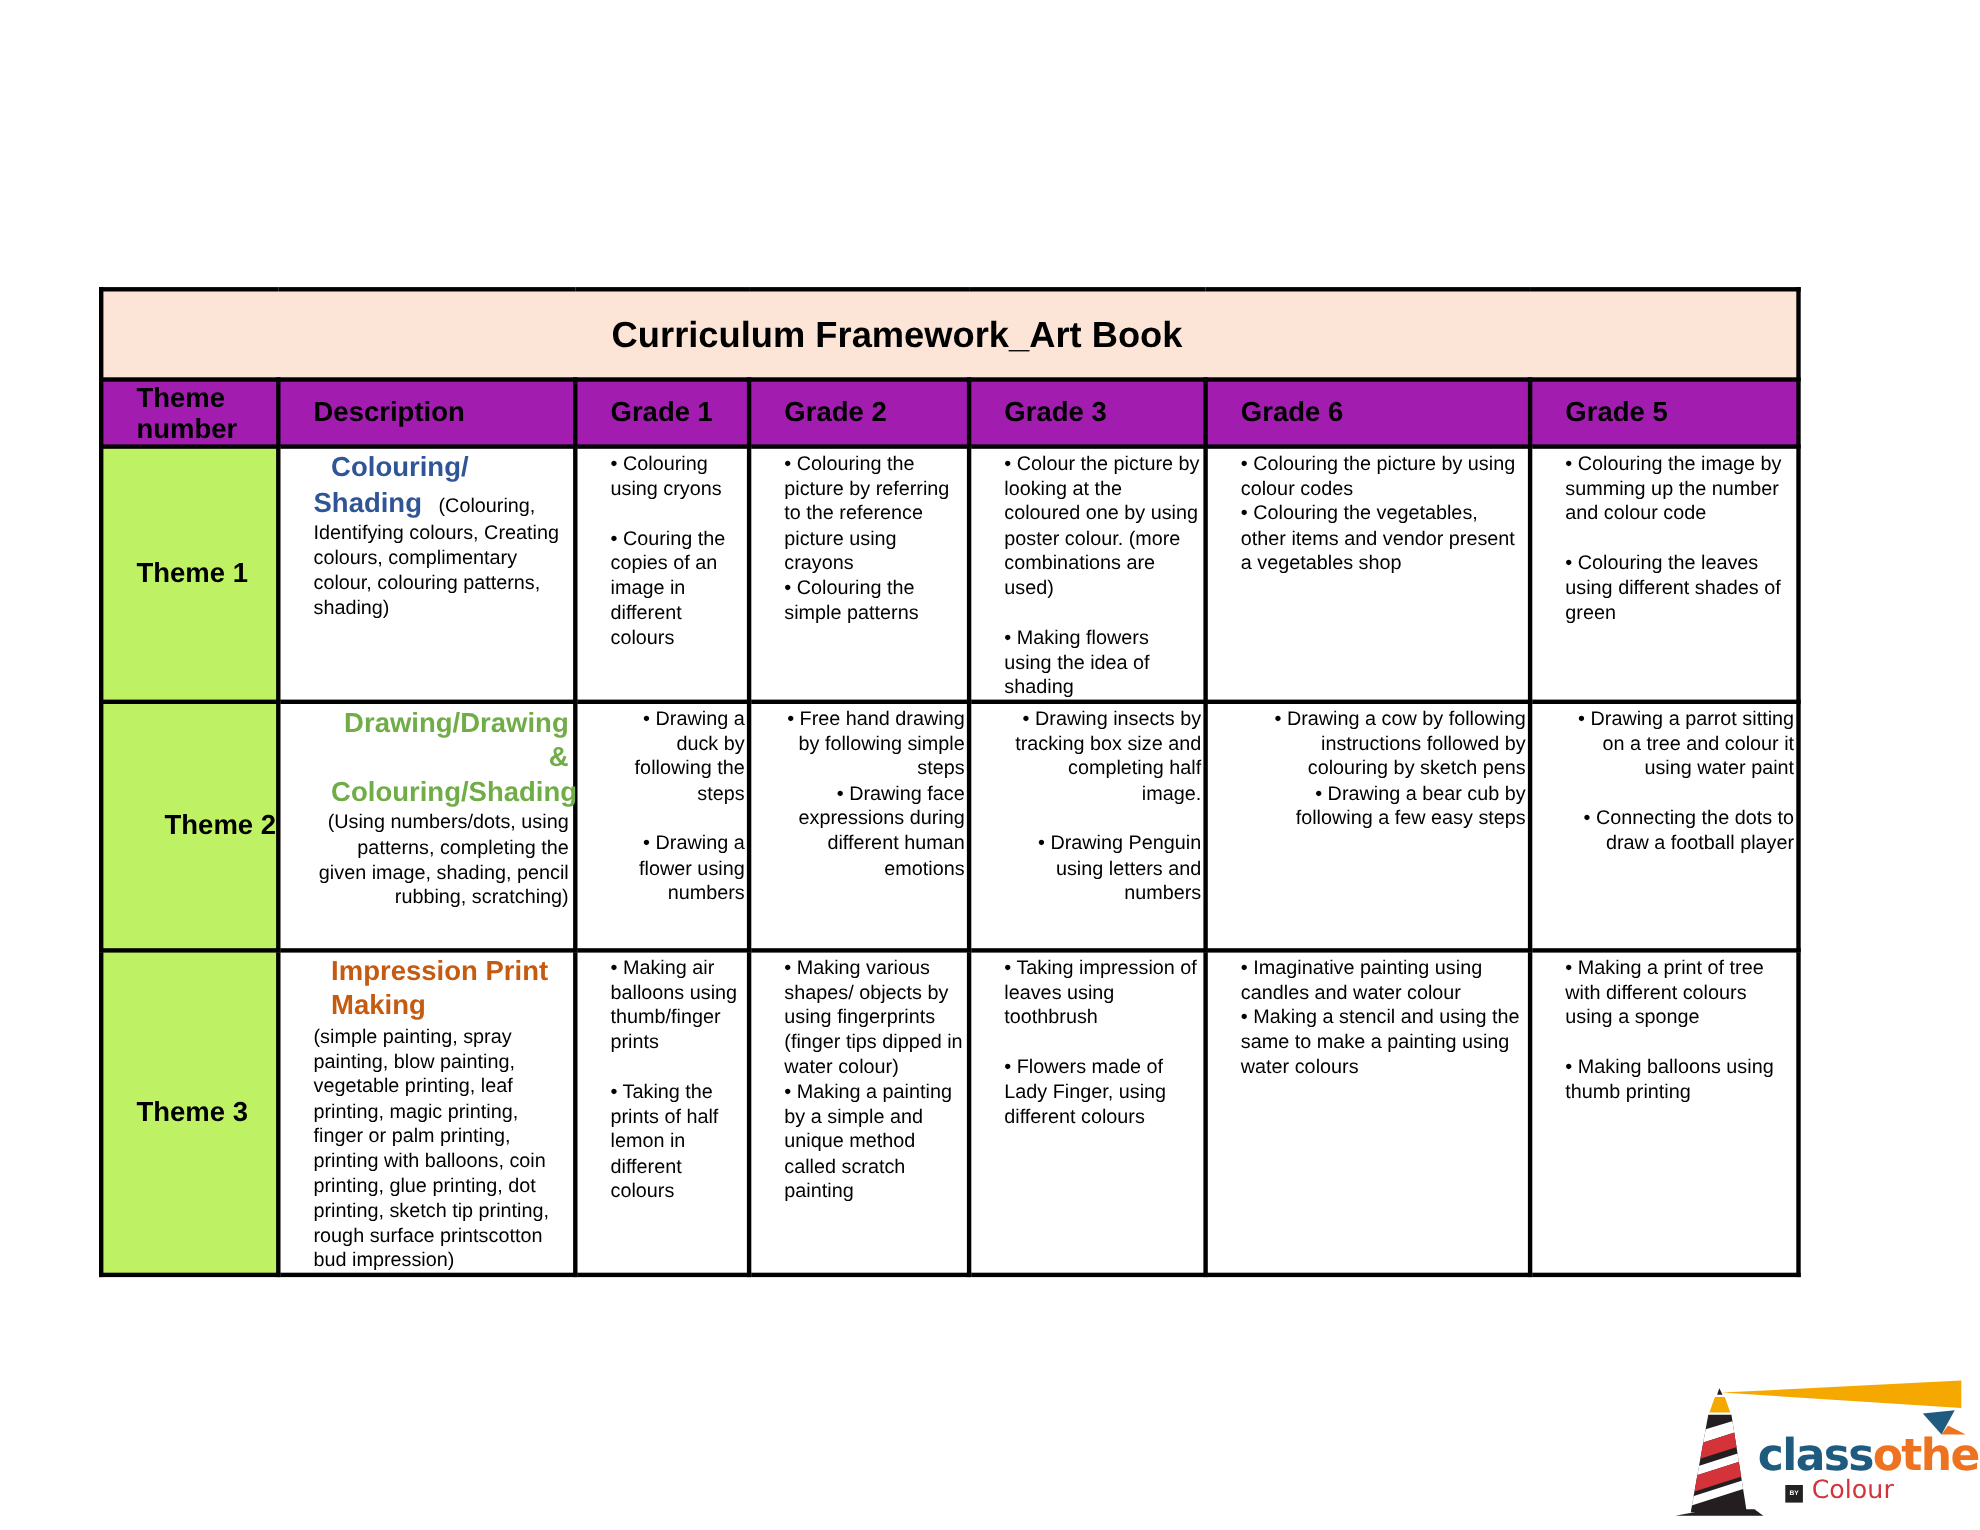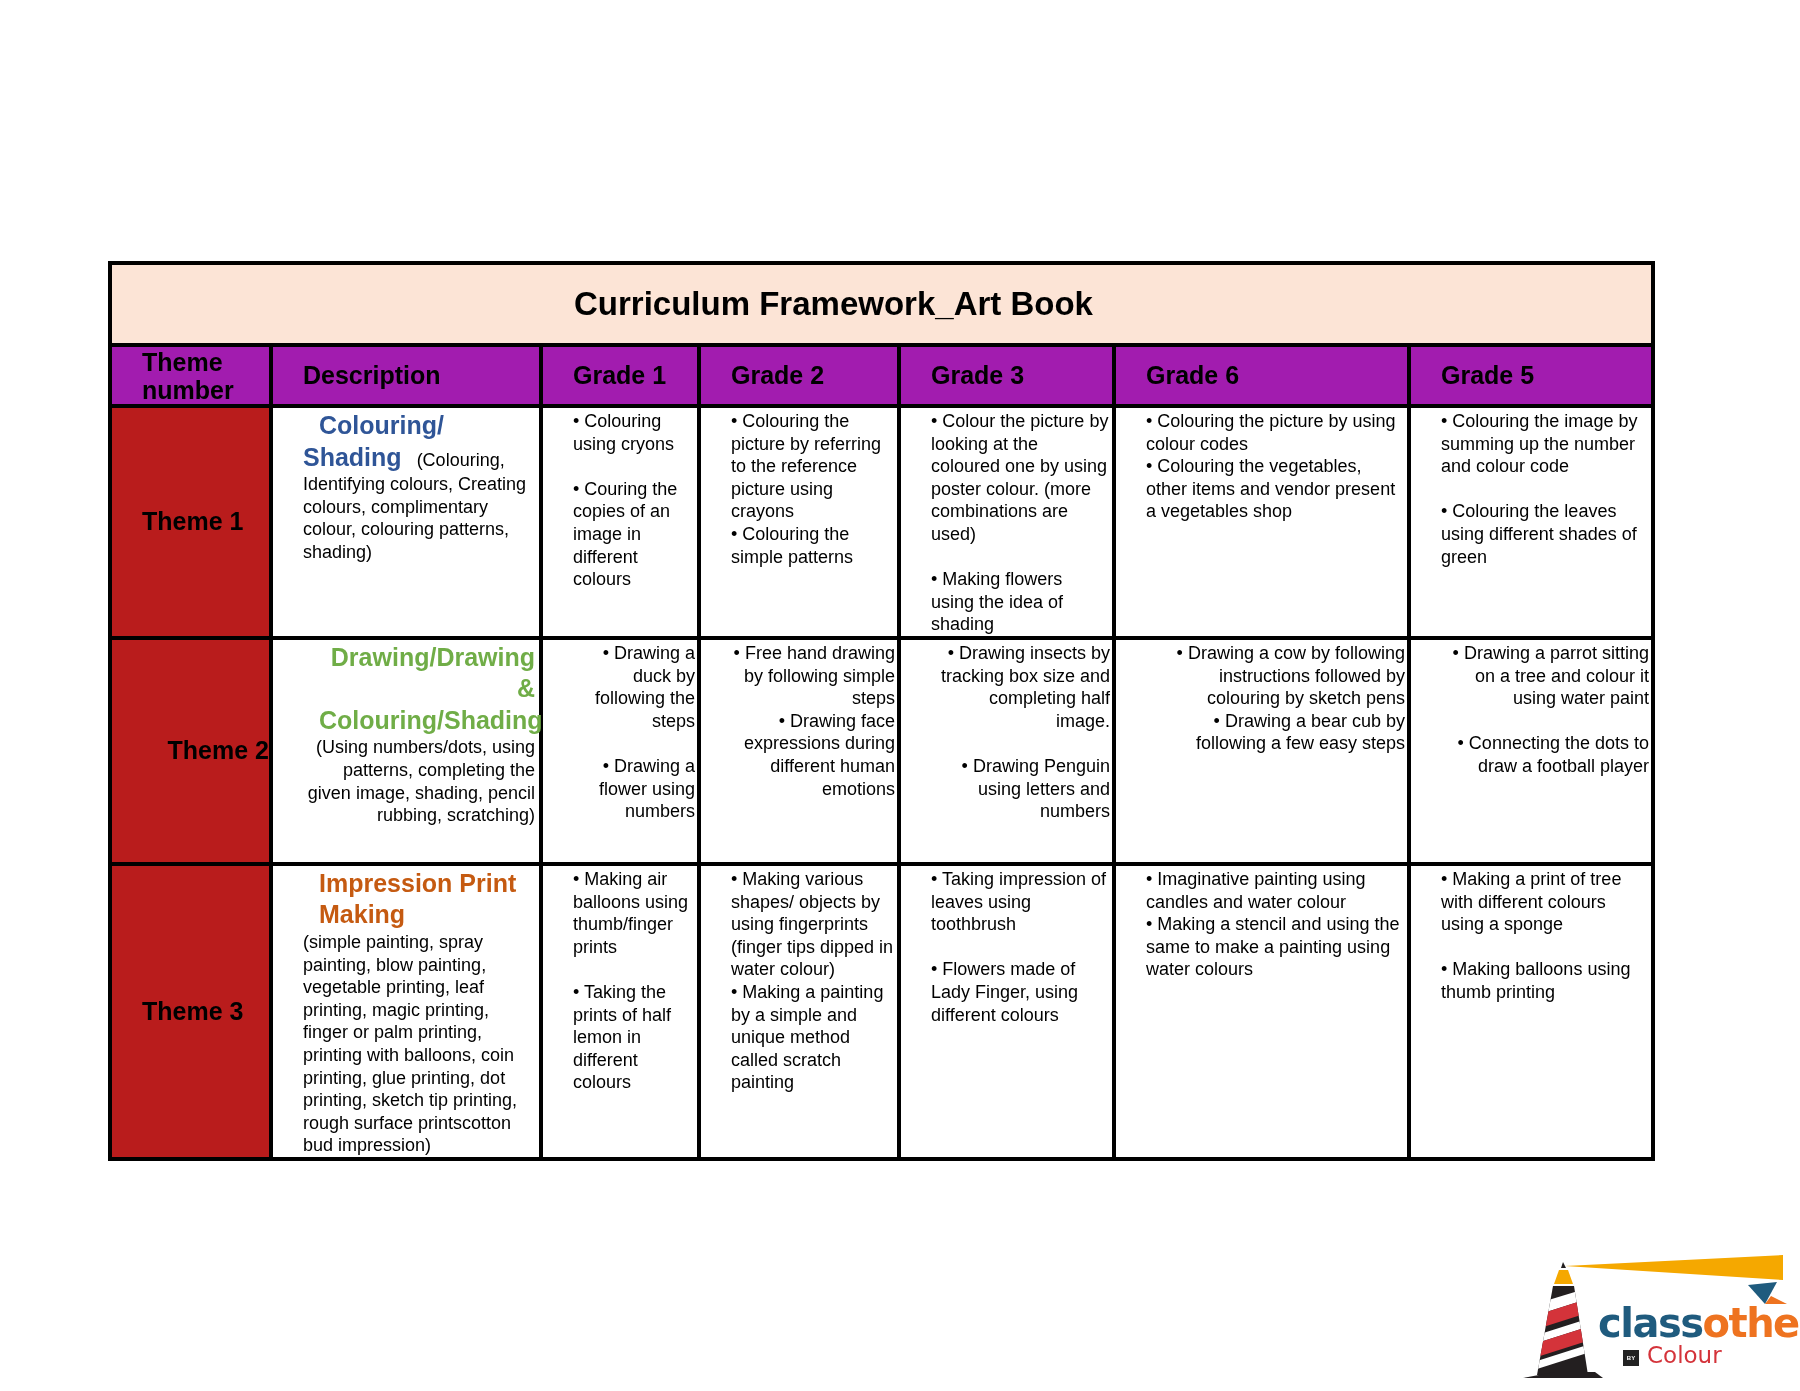--- a/index.html
+++ b/index.html
@@ -1,21 +1,21 @@
 <!DOCTYPE html>
 <html><head>
 <meta charset="utf-8">
 <style>
   * { box-sizing: border-box; margin: 0; padding: 0; }
   html, body { width: 1800px; height: 1391px; background: #ffffff; overflow: hidden; }
   body { position: relative; font-family: "Liberation Sans", sans-serif; color: #000; }
 
   .framework-table {
     position: absolute;
-    left: 108px; top: 261px;
+    left: 90px; top: 261px;
     width: 1543px;
     border-collapse: collapse;
     table-layout: fixed;
   }
   .framework-table td, .framework-table th {
     border: 4px solid #000;
     vertical-align: top;
   }
   .title-cell {
     background: #FCE4D6;
@@ -34,21 +34,21 @@
     text-align: left;
     vertical-align: middle;
     padding-left: 30px;
   }
   .head-row th.theme-head {
     padding-left: 30px;
     line-height: 28px;
     font-size: 25px;
   }
   .theme-cell {
-    background: #b91c1c;
+    background: #bef264;
     vertical-align: middle !important;
     font-weight: bold;
     font-size: 25px;
     padding-left: 30px;
   }
   .desc-cell {
     padding: 2px 4px 0 30px;
     font-size: 18px;
     line-height: 22.6px;
   }

